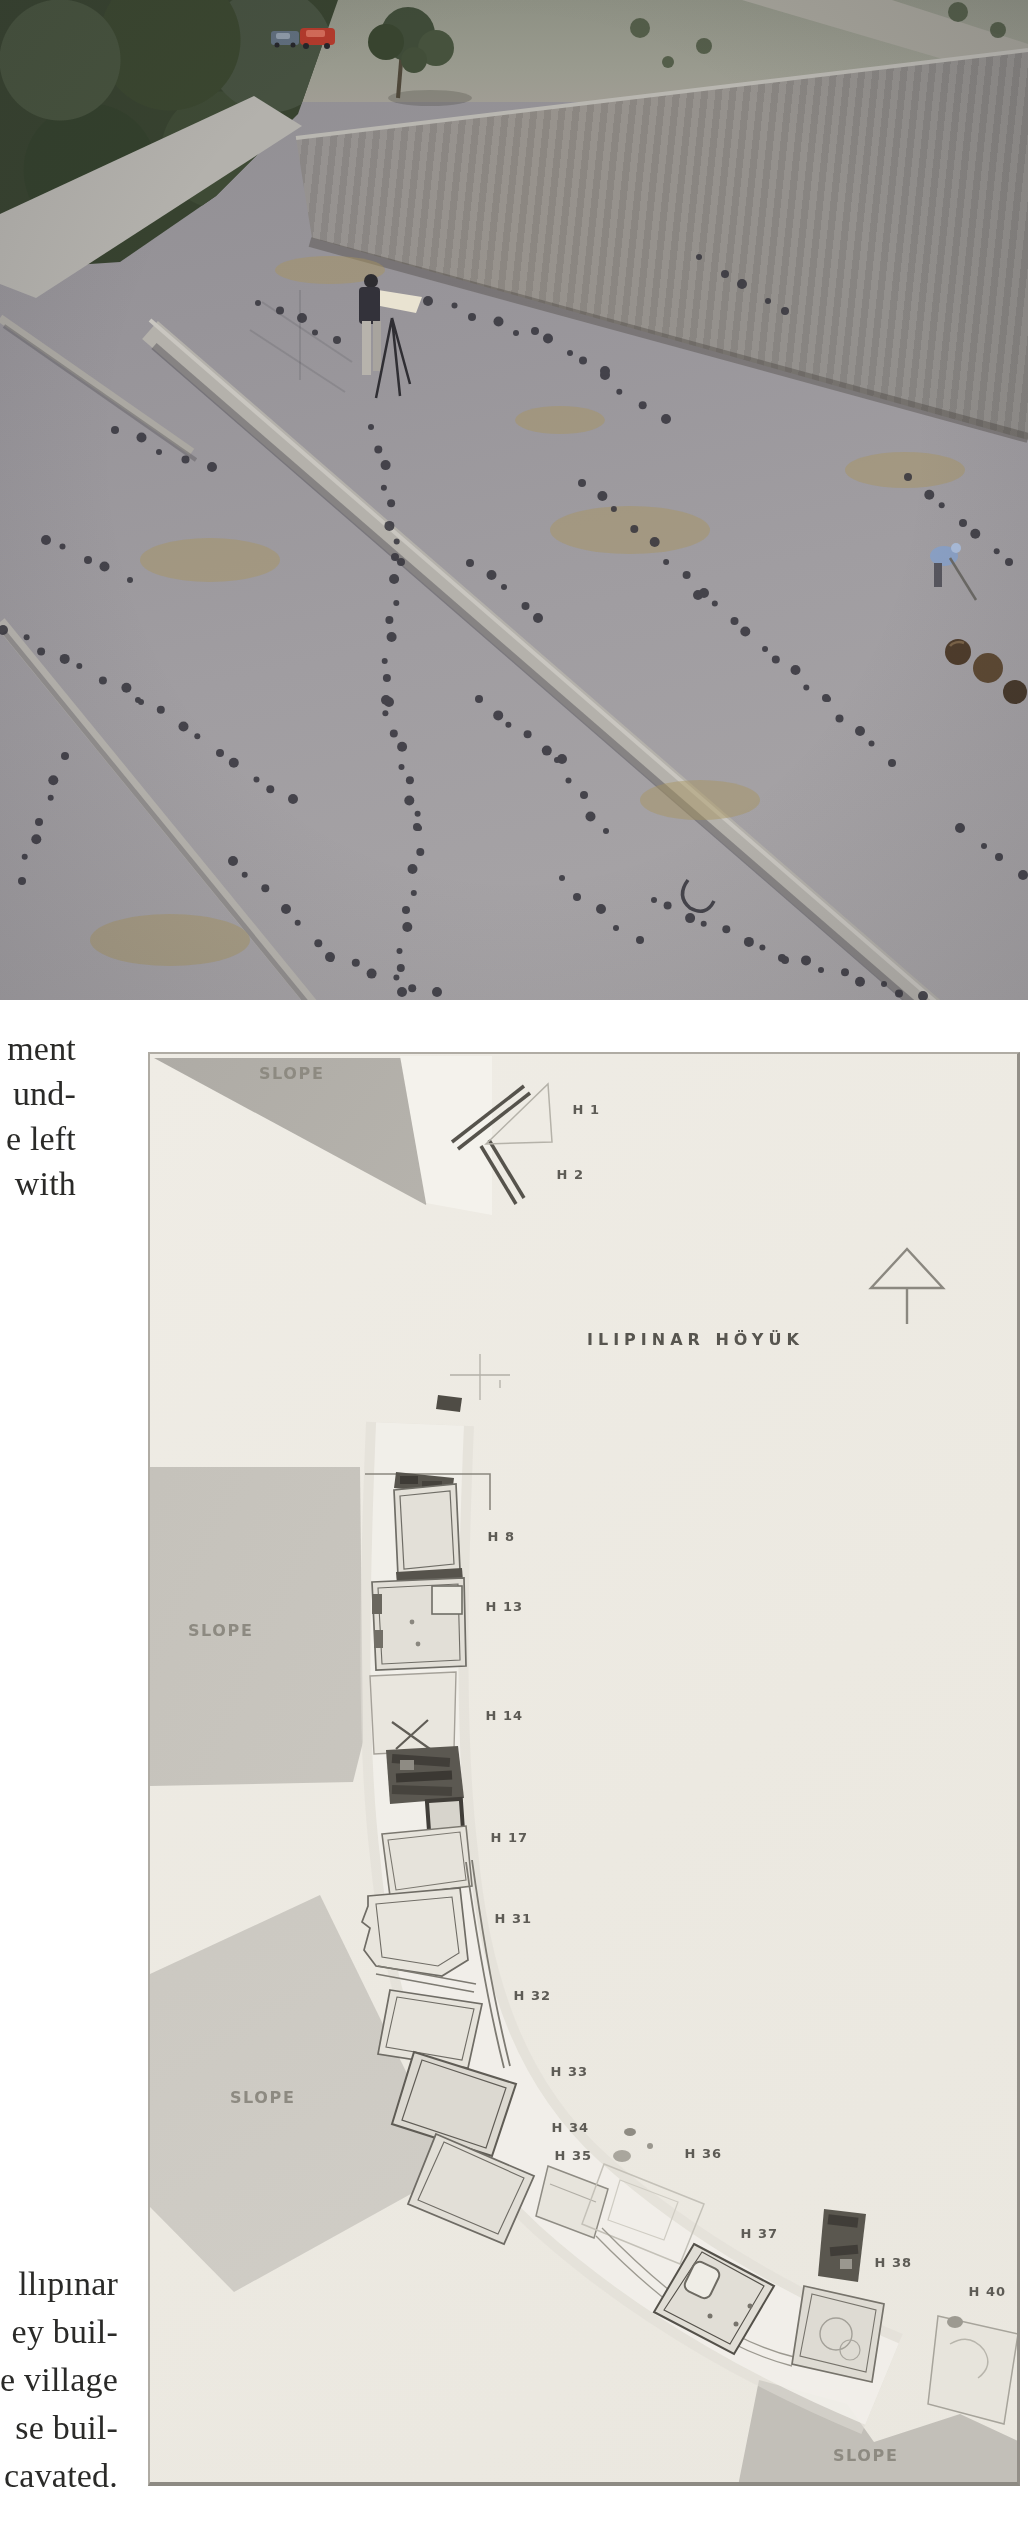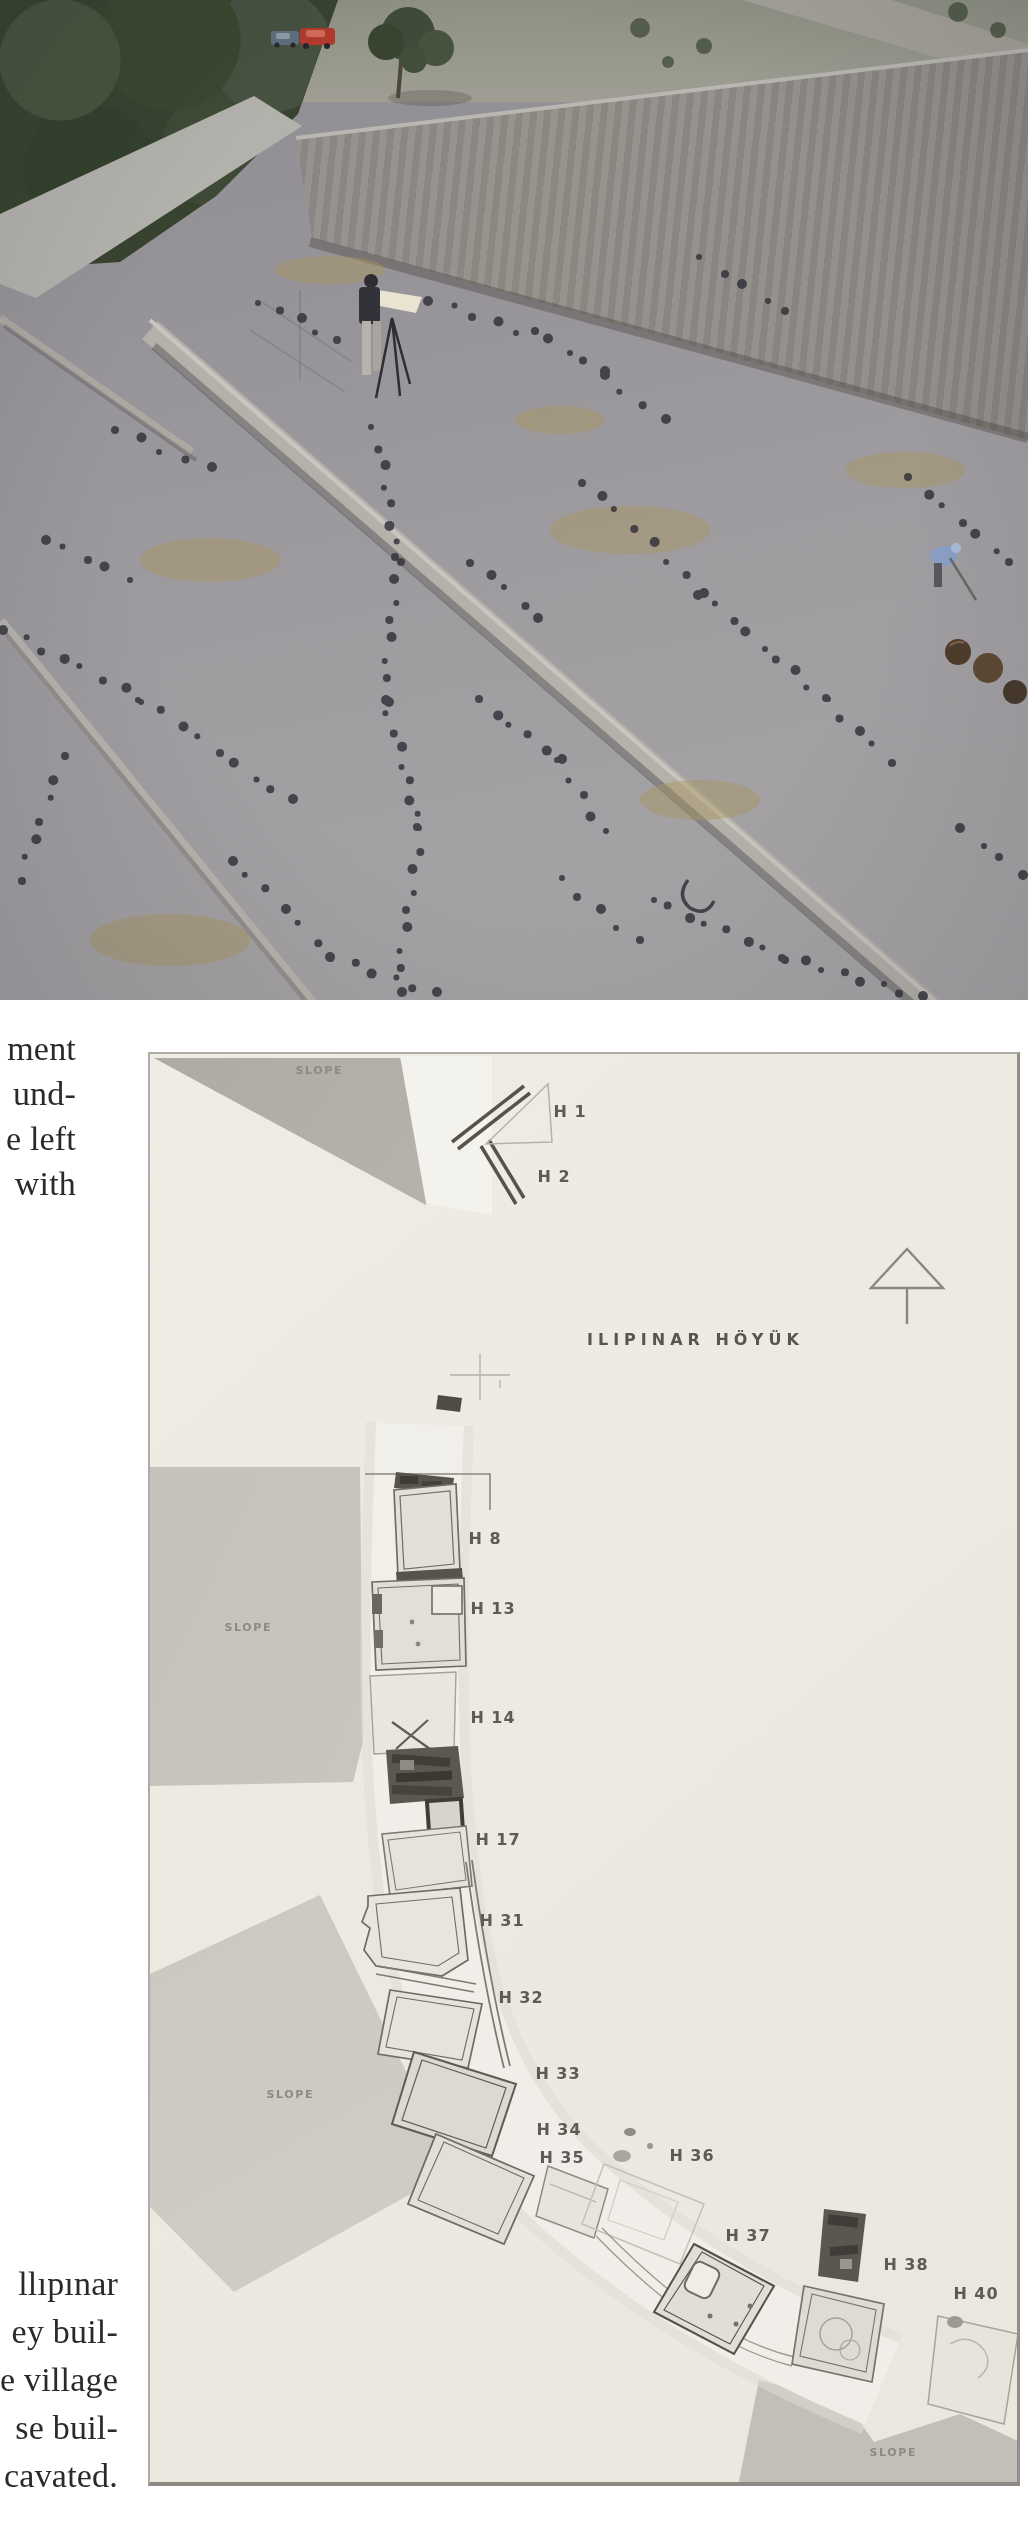--- a/index.html
+++ b/index.html
@@ -46,24 +46,24 @@
   .slope.notch{clip-path:polygon(250px 2px,342px 2px,342px 161px,276px 149px);background:#f4f2ec;}
   .slope.s2{clip-path:polygon(0 413px,210px 413px,213px 688px,203px 728px,0 732px);
         background:linear-gradient(115deg,#c3c0b9,#cfccc5 80%);}
   .slope.s3{clip-path:polygon(0 920px,170px 841px,304px 1116px,84px 1238px,0 1153px);
         background:linear-gradient(150deg,#c4c1ba,#d2cfc8 85%);}
   .slope.s4{clip-path:polygon(588px 1432px,609px 1326px,697px 1350px,724px 1388px,810px 1360px,870px 1388px,870px 1432px);
         background:#c2bfb8;}
   #plan svg{position:absolute;left:0;top:0;}
   #plan-title{position:absolute;left:437px;top:276px;width:300px;text-align:left;
         font-weight:bold;font-size:16px;letter-spacing:5px;color:#57554f;}
-  .slope-label{position:absolute;width:84px;margin-left:-42px;margin-top:-8px;text-align:right;
-        font-weight:bold;font-size:11px;letter-spacing:1.6px;color:#8d8a81;}
-  .house-label{position:absolute;width:60px;margin-left:-30px;margin-top:-8px;text-align:center;
-        font-weight:bold;font-size:16px;letter-spacing:1px;color:#5d5b55;white-space:nowrap;}
+  .slope-label{position:absolute;width:84px;margin-left:-42px;margin-top:-8px;text-align:left;
+        font-weight:bold;font-size:16px;letter-spacing:1.6px;color:#8d8a81;}
+  .house-label{position:absolute;width:60px;margin-left:-30px;margin-top:-8px;text-align:right;
+        font-weight:bold;font-size:13px;letter-spacing:1px;color:#5d5b55;white-space:nowrap;}
 </style>
 </head>
 <body>
 
 <div id="photo" title="Excavation at Ilıpınar: surveyor with plane table on excavated surface marked by rows of dark postholes; earthen section wall, dirt road and trees above, parked cars, worker in blue, pottery vessels at right">
   <div class="layer ph-topband"></div>
   <div class="layer ph-road-upper"></div>
   <div class="layer ph-foliage"></div>
   <div class="layer ph-road"></div>
   <div class="layer ph-wall"></div>
@@ -494,17 +494,17 @@
         <span class="house-label" style="left: 343px; top: 553px;">H 13</span>
         <span class="house-label" style="left: 343px; top: 662px;">H 14</span>
         <span class="house-label" style="left: 348px; top: 784px;">H 17</span>
         <span class="house-label" style="left: 352px; top: 865px;">H 31</span>
         <span class="house-label" style="left: 371px; top: 942px;">H 32</span>
         <span class="house-label" style="left: 408px; top: 1018px;">H 33</span>
         <span class="house-label" style="left: 409px; top: 1074px;">H 34</span>
         <span class="house-label" style="left: 412px; top: 1102px;">H 35</span>
         <span class="house-label" style="left: 542px; top: 1100px;">H 36</span>
         <span class="house-label" style="left: 598px; top: 1180px;">H 37</span>
-        <span class="house-label" style="left: 756px; top: 1209px;">H 38</span>
+        <span class="house-label" style="left: 732px; top: 1209px;">H 38</span>
         <span class="house-label" style="left: 826px; top: 1238px;">H 40</span>
       </div>
   </div>
 </div>
 
 </body></html>

